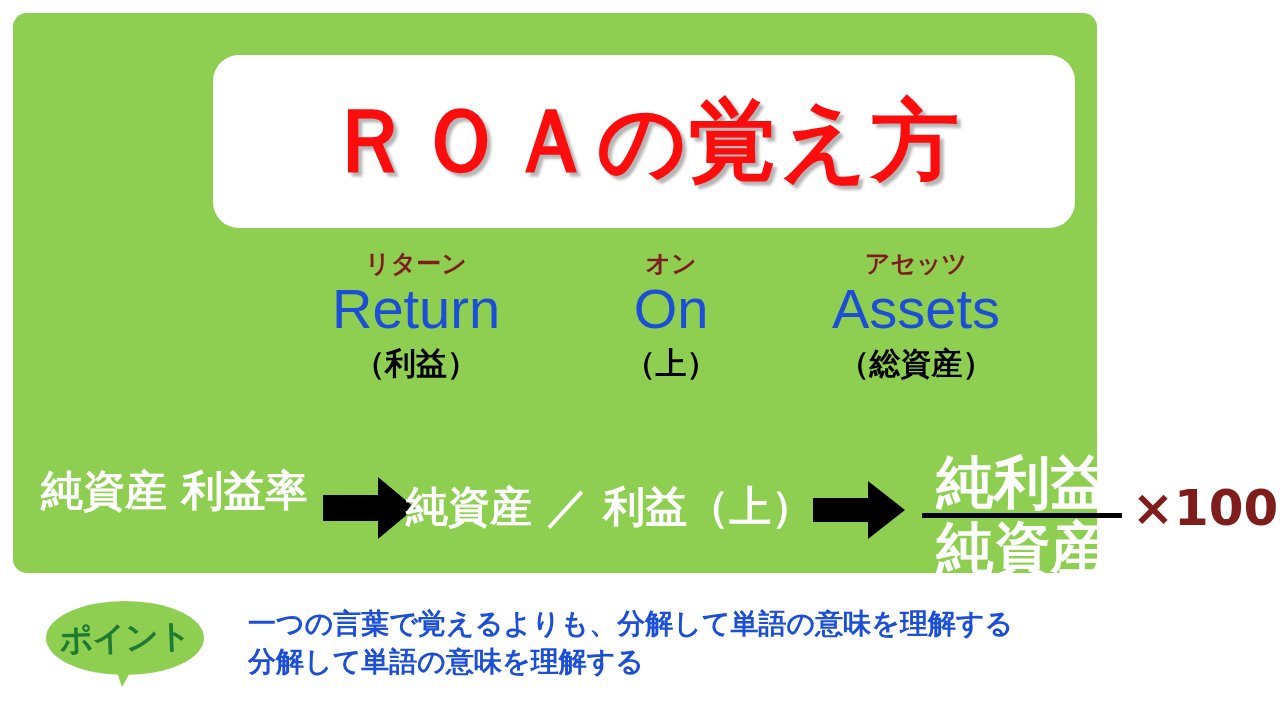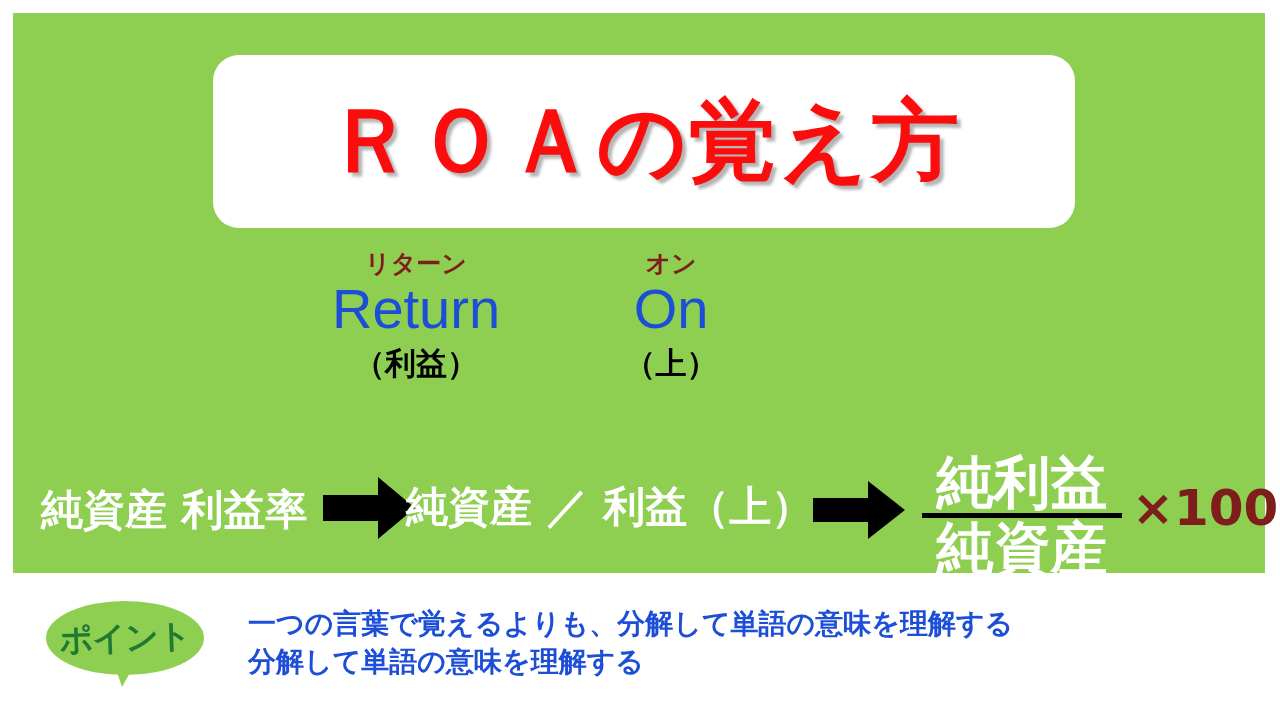--- a/index.html
+++ b/index.html
@@ -13,23 +13,24 @@
     overflow: hidden;
     font-family: "Liberation Sans", "DejaVu Sans", sans-serif;
     position: relative;
   }
 
   
   #slide-panel {
     position: absolute;
     left: 13px;
     top: 13px;
-    width: 1252px;
+    width: 1084px;
     height: 560px;
     background: #8ecf51;
+    border-radius: 14px;
   }
 
   
   #title-card {
     position: absolute;
     left: 200px;
     top: 42px;
     width: 862px;
     height: 173px;
     background: #ffffff;
@@ -104,21 +105,21 @@
   }
   .formula-text {
     position: absolute;
     color: #ffffff;
     font-size: 42px;
     font-weight: bold;
     white-space: nowrap;
     line-height: 1;
     font-family: "DejaVu Sans", "Liberation Sans", sans-serif;
   }
-  #formula-part-1 { left: 15px;  top: 36px; }
+  #formula-part-1 { left: 15px;  top: 17px; }
   #formula-part-2 { left: 380px; top: 33px; }
 
   .block-arrow {
     position: absolute;
     display: block;
   }
   #arrow-1 { left: 297px; top: 24px; }
   #arrow-2 { left: 787px; top: 28px; }
 
   
@@ -218,20 +219,25 @@
       <div class="english-word">Return</div>
       <div class="jp-gloss">（利益）</div>
     </div>
 
     <div class="acronym-group" id="group-on">
       <div class="furigana">オン</div>
       <div class="english-word">On</div>
       <div class="jp-gloss">（上）</div>
     </div>
 
+    <div class="acronym-group" id="group-assets">
+      <div class="furigana">アセッツ</div>
+      <div class="english-word">Assets</div>
+      <div class="jp-gloss">（総資産）</div>
+    </div>
 
   </div>
 
   <div id="formula-row">
 
     <div class="formula-text" id="formula-part-1">純資産 利益率</div>
 
     <svg class="block-arrow" id="arrow-1" width="92" height="62" viewBox="0 0 92 62">
       <polygon points="0,18 55,18 55,0 92,31 55,62 55,44 0,44" fill="#000000"></polygon>
     </svg>

